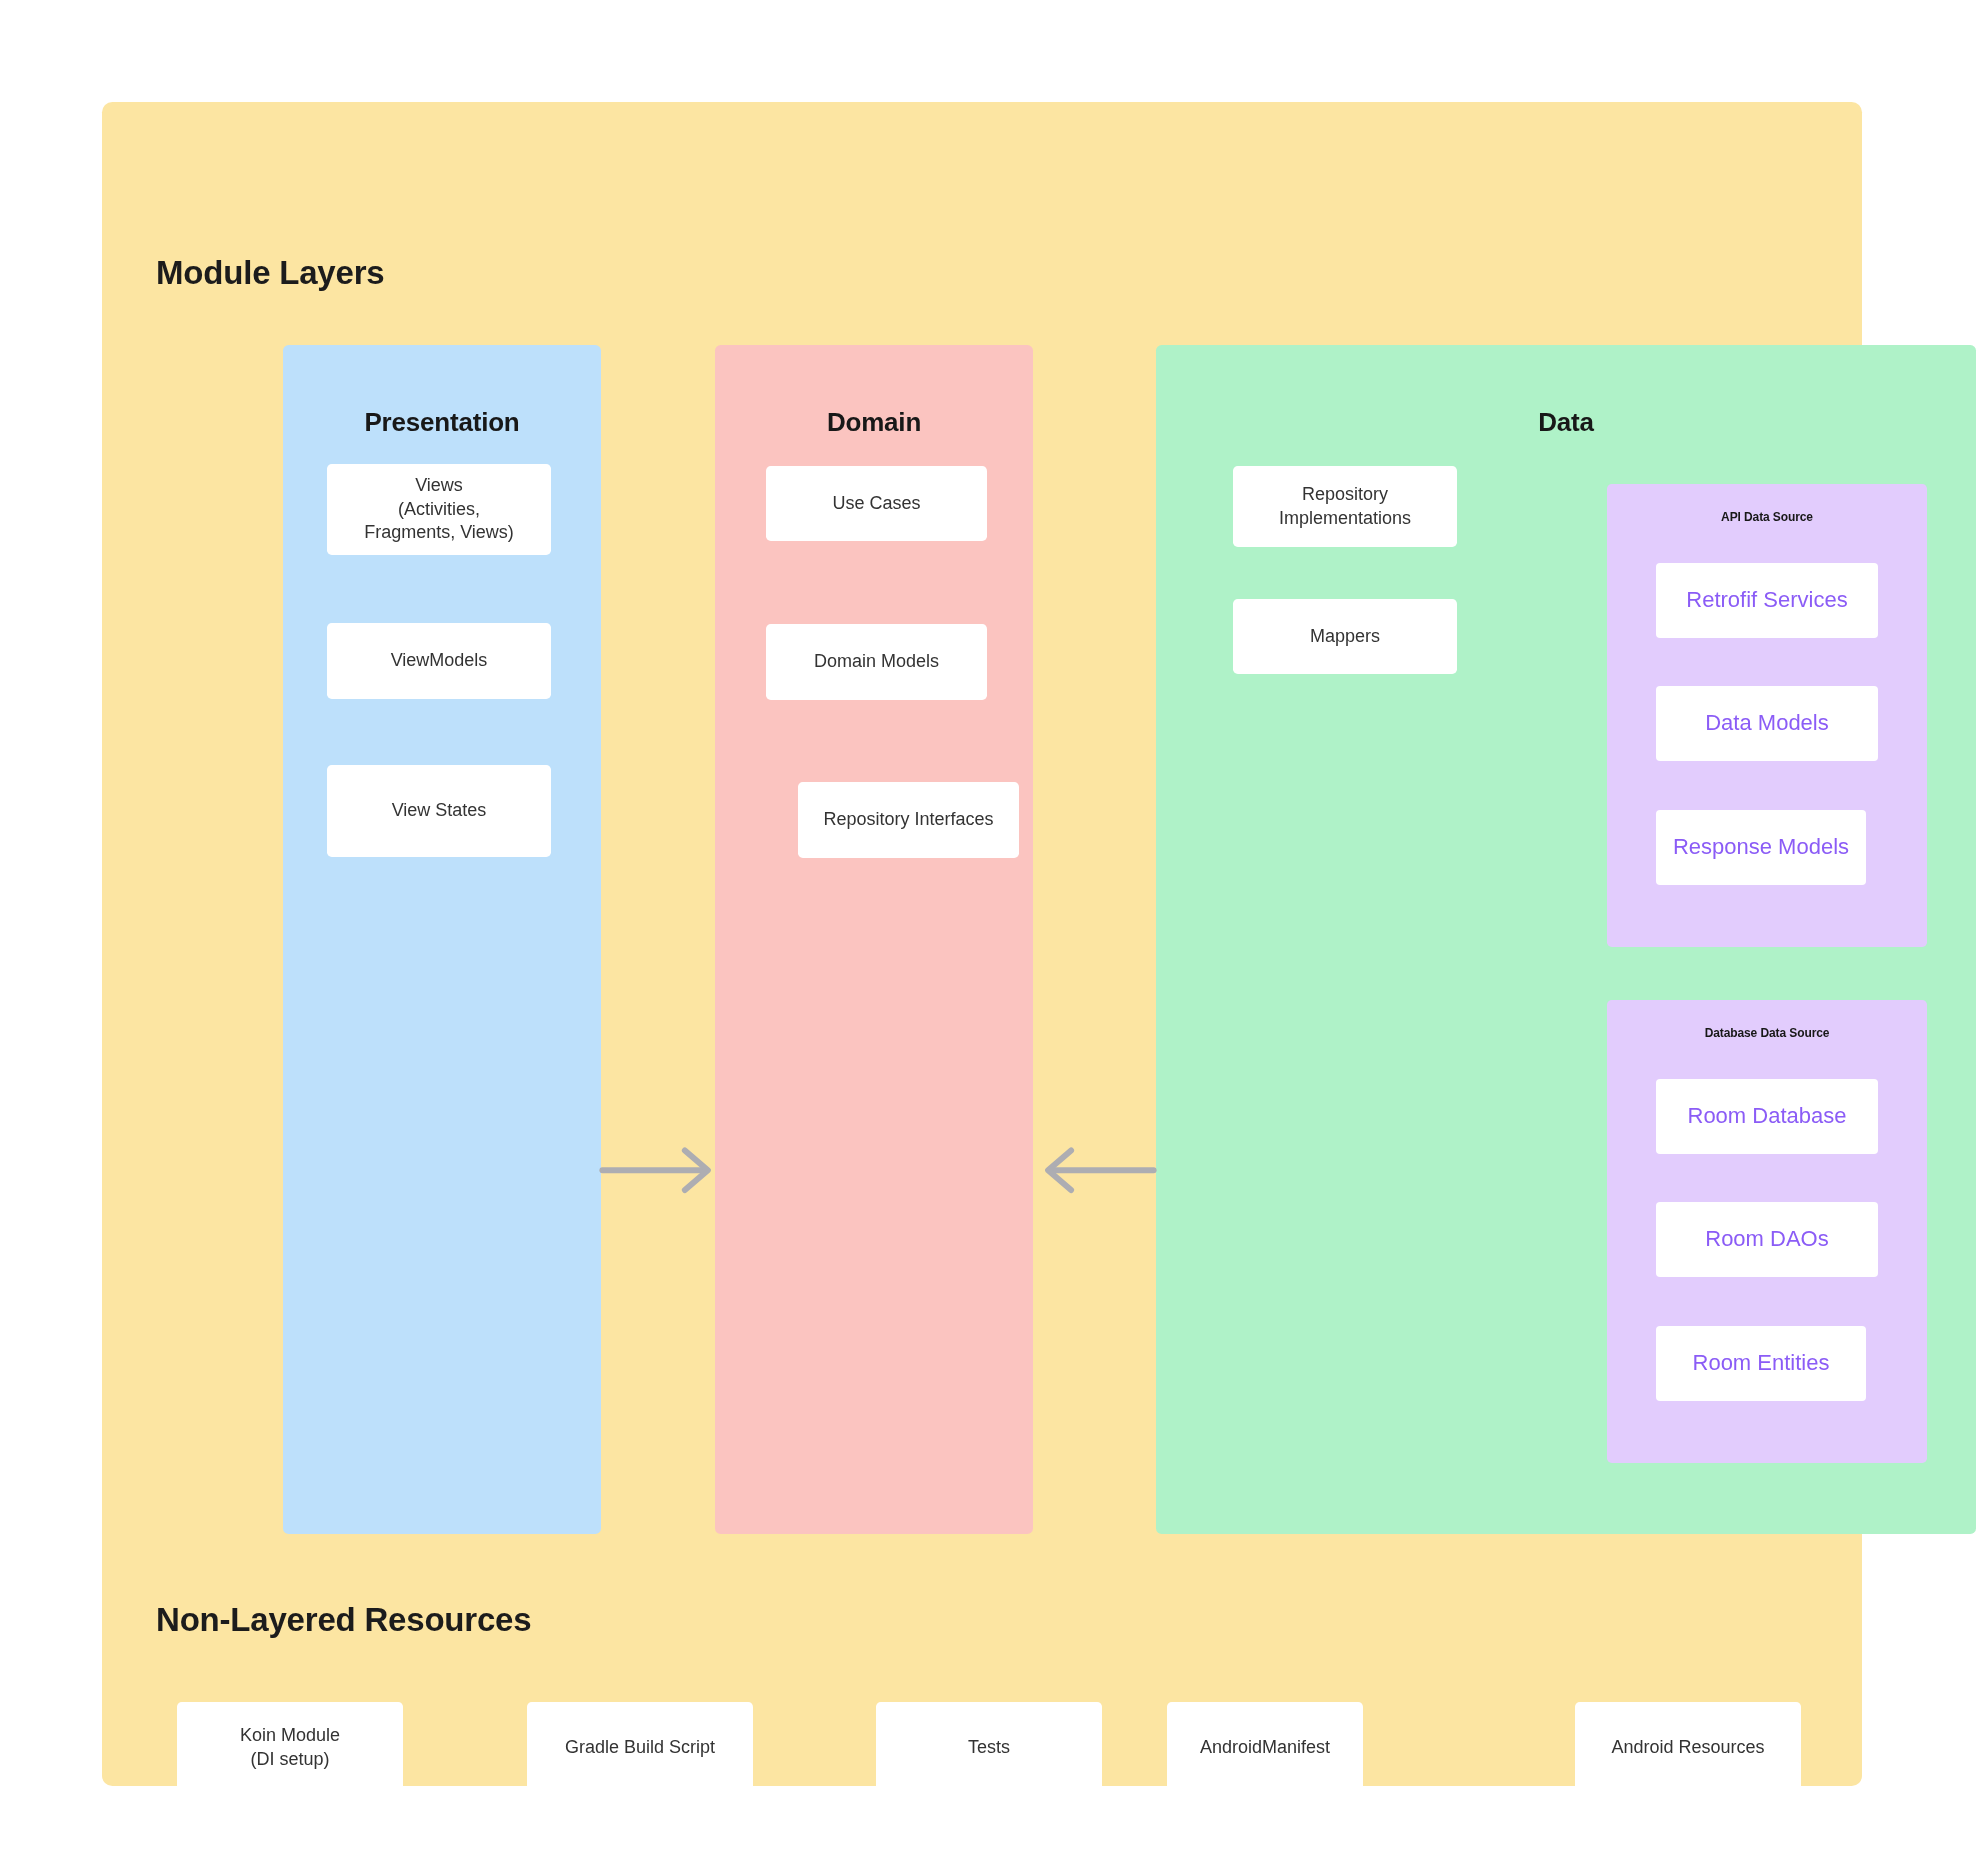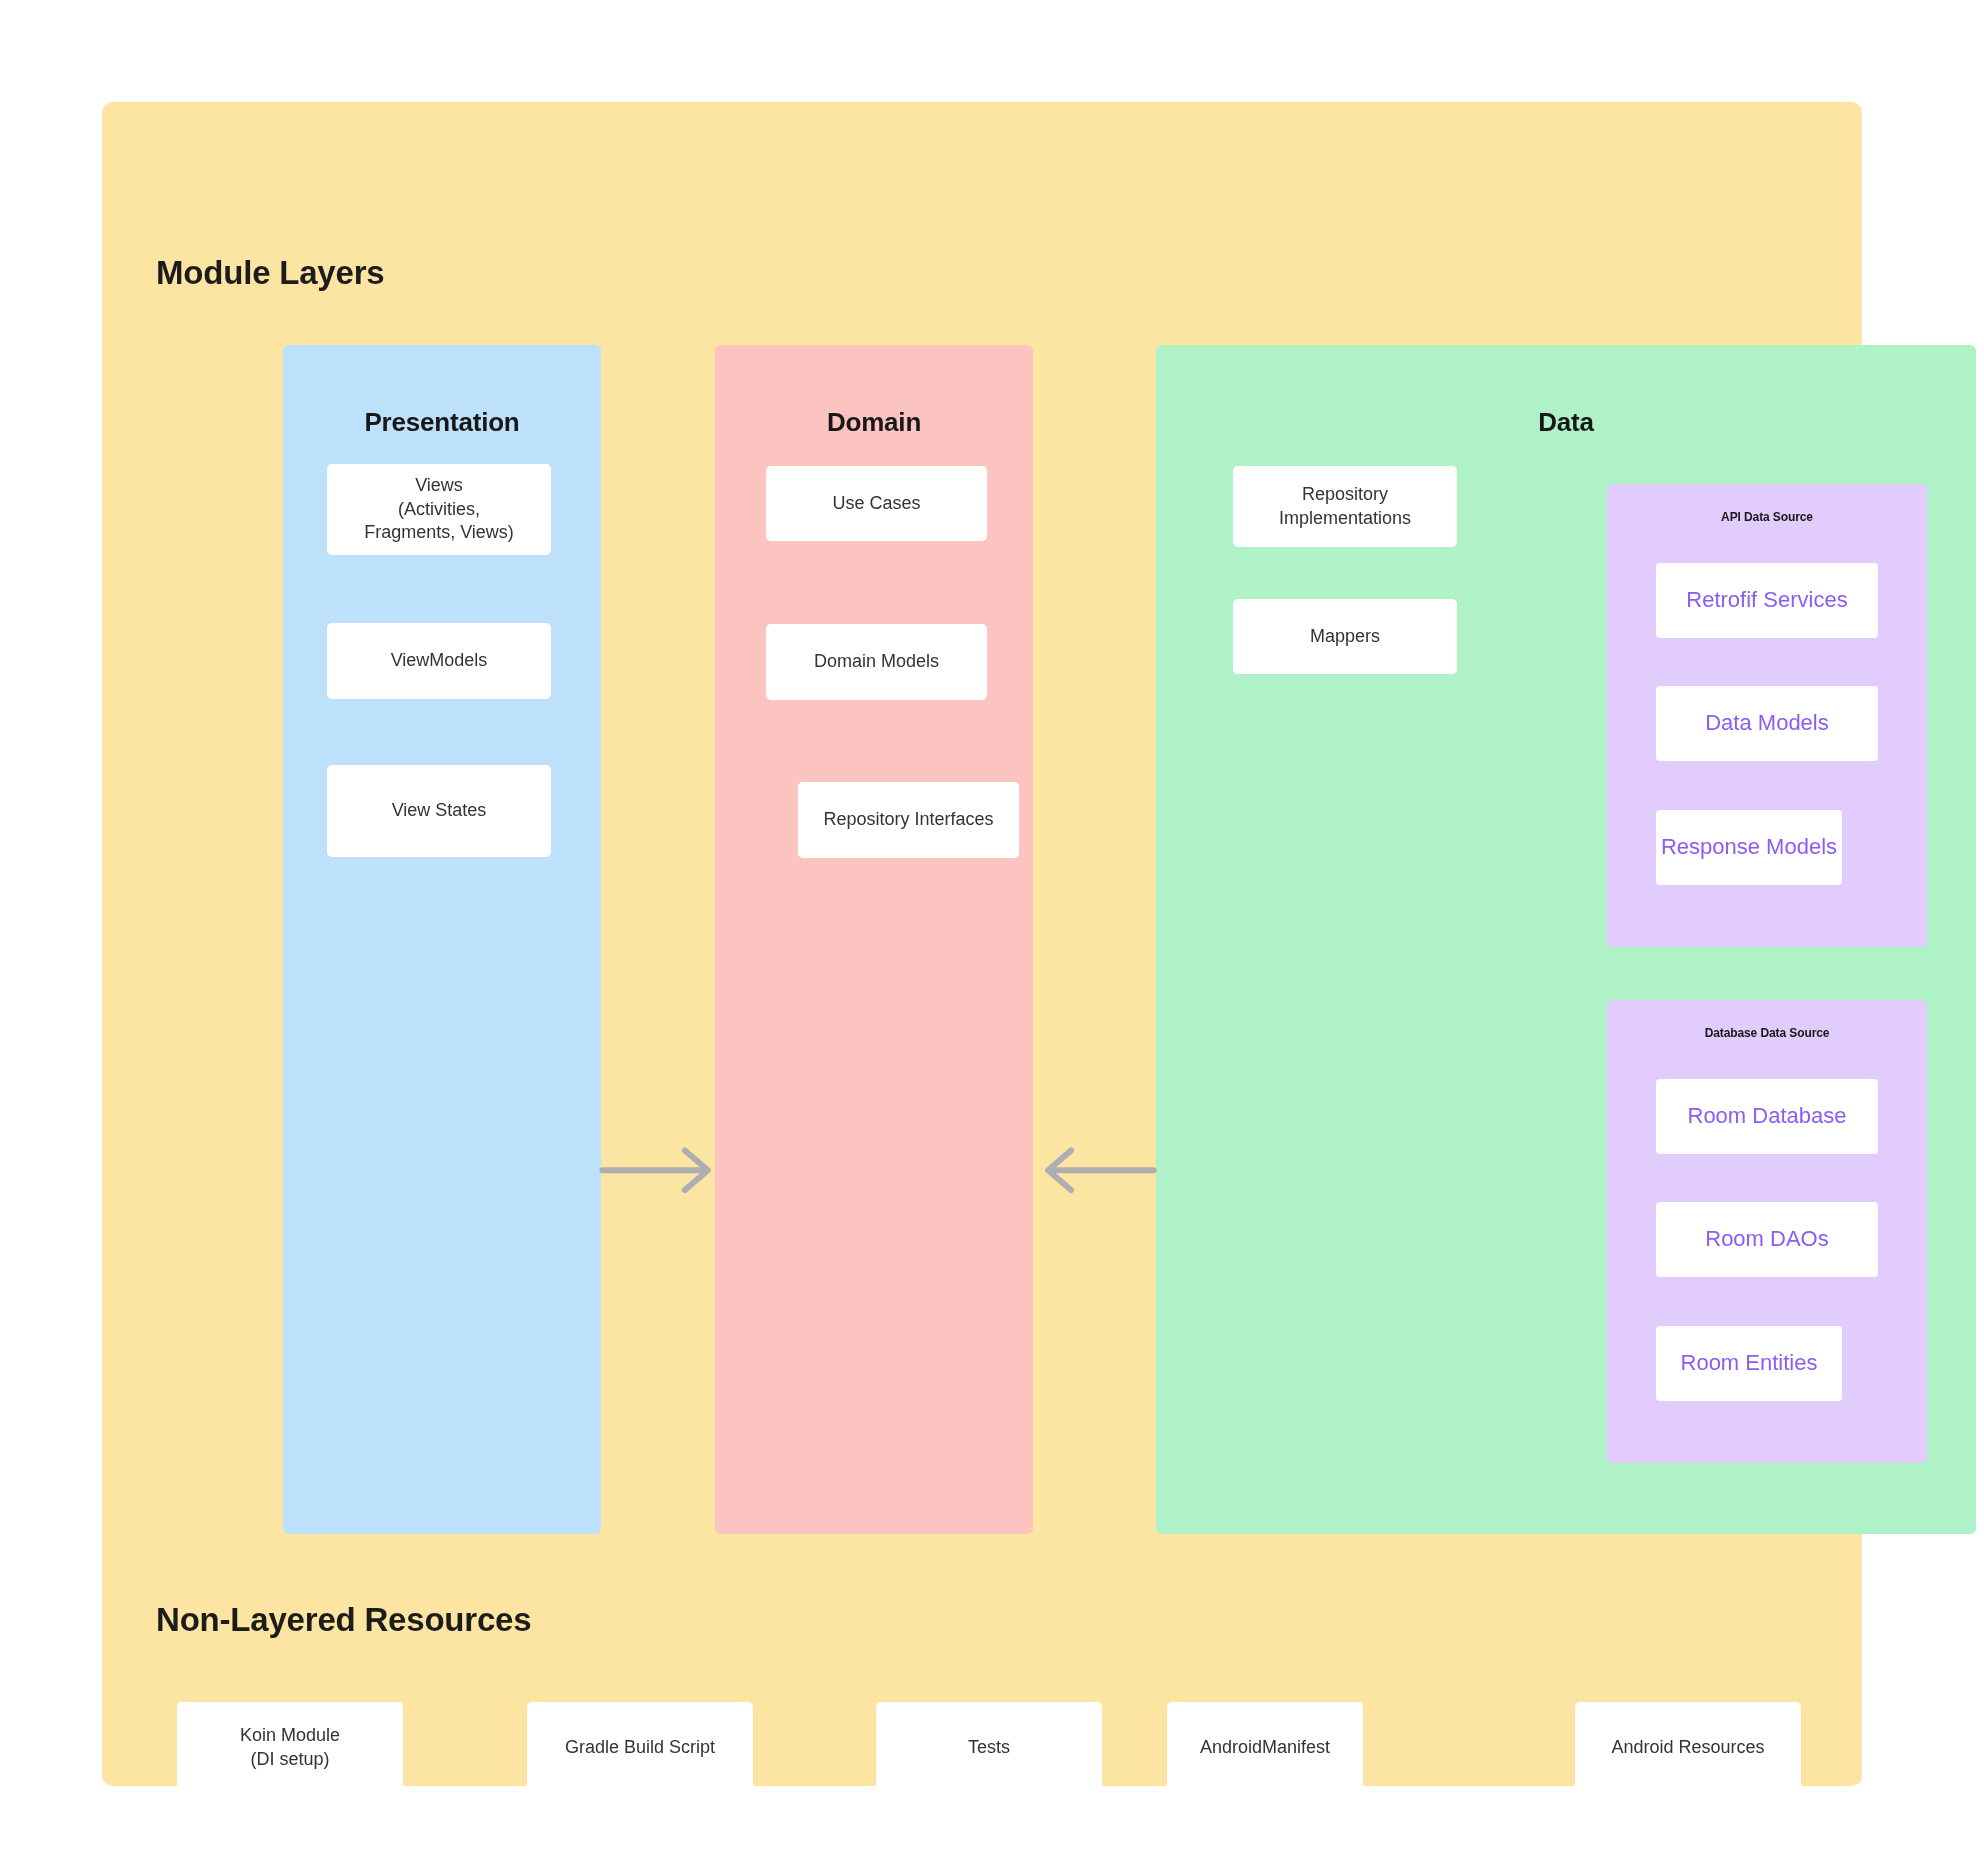--- a/index.html
+++ b/index.html
@@ -148,21 +148,21 @@
     color: #8b5cf6;
     box-sizing: border-box;
     padding: 3.2px 4.8px;
   }
 
   #panel-api-source { left: 451px; top: 139px; width: 320px; height: 463px; }
   #panel-db-source  { left: 451px; top: 655px; width: 320px; height: 463px; }
 
   .sub-card-1 { left: 49px; top: 79px; width: 222px; height: 75px; }
   .sub-card-2 { left: 49px; top: 202px; width: 222px; height: 75px; }
-  .sub-card-3 { left: 49px; top: 326px; width: 186px; height: 75px; }
+  .sub-card-3 { left: 49px; top: 326px; width: 210px; height: 75px; }
 
   
   .arrow-svg {
     position: absolute;
     overflow: visible;
   }
   #arrow-presentation-to-domain { left: 498px; top: 802px; width: 115px; height: 64px; }
   #arrow-data-to-domain         { left: 931px; top: 802px; width: 123px; height: 64px; }
 
   

